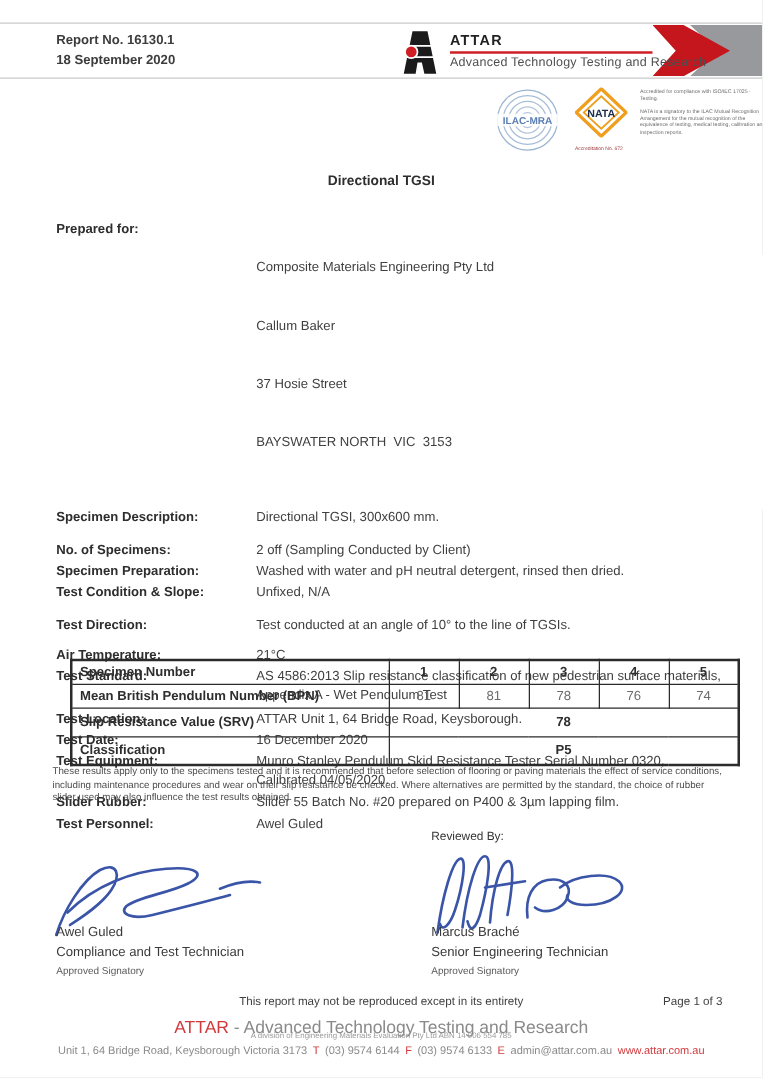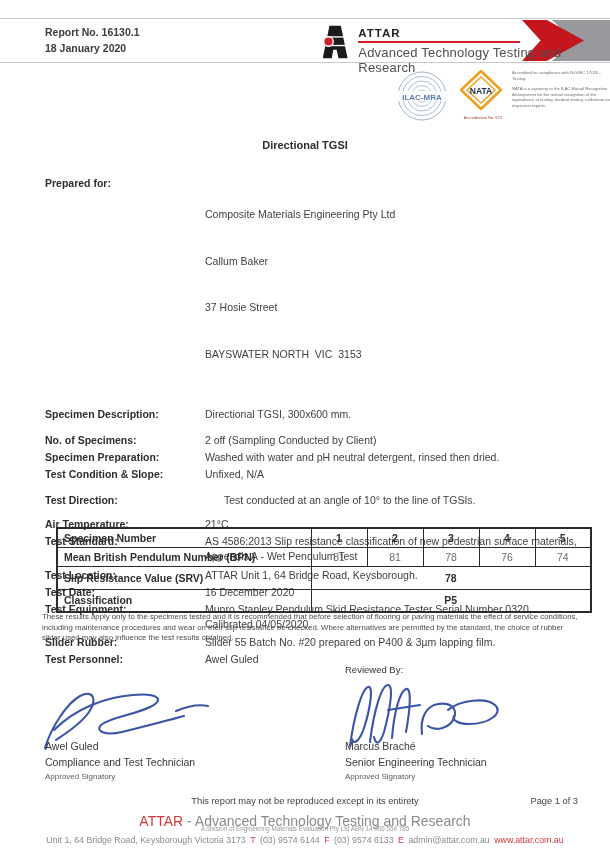--- a/index.html
+++ b/index.html
@@ -22,37 +22,37 @@
     border-bottom: 1px solid #c9c9c9;
   }
   .report-meta { position: absolute; left: 45px; top: 5px; }
   .report-meta div { font-size: 10.5px; font-weight: bold; color: #3c3c3c; line-height: 16px; }
 
   .brand { position: absolute; left: 318px; top: 4px; display: flex; }
   .brand-mark { width: 36px; height: 38px; }
   .brand-text { margin-left: 6px; padding-top: 4px; }
   .brand-name { font-size: 11.5px; font-weight: bold; letter-spacing: 1px; color: #222; }
   .brand-rule { width: 162px; height: 2px; background: #cf2027; margin: 2px 0 2px 0; }
-  .brand-tagline { font-size: 13px; color: #4f4f4f; letter-spacing: .2px; }
+  .brand-tagline { font-size: 10px; color: #4f4f4f; letter-spacing: .2px; }
 
   .chev-gray {
     position: absolute; top: 1px; bottom: 1px; left: 552px; right: 0;
     background: #97999c;
     clip-path: polygon(0 0, 22px 50%, 0 100%, 100% 100%, 100% 0);
   }
   .chev-red {
     position: absolute; top: 1px; bottom: 1px; left: 522px; width: 62px;
     background: #c5161d;
     clip-path: polygon(0 0, 40% 0, 100% 50%, 40% 100%, 0 100%, 30% 50%);
   }
 
   
   .accred { position: absolute; top: 70px; left: 396px; display: flex; align-items: flex-start; }
   .ilac { width: 52px; height: 52px; }
-  .nata-wrap { margin-left: 12px; text-align: right; }
+  .nata-wrap { margin-left: 12px; text-align: left; }
   .nata { width: 42px; height: 40px; }
   .nata-no { font-size: 4px; color: #9b3b3b; margin-top: 1px; }
   .accred-notes { margin-left: 10px; width: 104px; }
   .accred-notes p { font-size: 4.2px; line-height: 5.6px; color: #6d6d6d; margin-bottom: 5px; }
 
   
   .title-main {
     position: absolute; top: 117px; left: 0; right: 0;
     text-align: center; font-size: 12.5px; font-weight: bold; color: #2e2e2e; letter-spacing: .2px;
   }
@@ -60,21 +60,21 @@
     position: absolute; top: 139px; left: 0; right: 0;
     text-align: center; font-size: 11px; font-weight: bold; color: #2e2e2e;
   }
 
   
   .details { position: absolute; top: 176px; left: 45px; width: 535px; font-size: 10.5px; }
   .drow { display: flex; }
   .dlabel { flex: 0 0 160px; font-weight: bold; color: #2e2e2e; line-height: 15.5px; }
   .dval { flex: 1; line-height: 15.5px; color: #3f3f3f; white-space: pre-wrap; }
   .mb14 { margin-bottom: 14px; justify-content: flex-end; } .mb11 { margin-bottom: 11px; }
-  .mb10 { margin-bottom: 10px; } .mb8 { margin-bottom: 8px; gap: 19px; }
+  .mb10 { margin-bottom: 10px; } .mb8 { margin-bottom: 8px; }
   .mb3 { margin-bottom: 3px; }  .mb2 { margin-bottom: 2px; }
   .mb1 { margin-bottom: 1.5px; }
 
   
   .rtable {
     position: absolute; top: 527px; left: 56px;
     border-collapse: collapse; table-layout: fixed; width: 534px;
     font-size: 10.5px;
   }
   .rtable td {
@@ -114,21 +114,21 @@
   .foot-addr span { margin: 0 1px; }
 </style>
 </head>
 <body>
 
 <div class="page">
 
   <div class="band">
     <div class="report-meta">
       <div>Report No. 16130.1</div>
-      <div>18 January 2020</div>
+      <div>18 September 2020</div>
     </div>
 
     <div class="chev-gray"></div>
     <div class="chev-red"></div>
 
     <div class="brand">
       <svg class="brand-mark" viewBox="0 0 36 38">
         <path d="M5,36 L12,2 H24 L31,36 H21.5 L19.5,27 H16 L14.5,36 Z" fill="#1b1b1b"></path>
         <rect x="5" y="13" width="26" height="1.4" fill="#ffffff"></rect>
         <rect x="4" y="22" width="28" height="1.4" fill="#ffffff"></rect>

